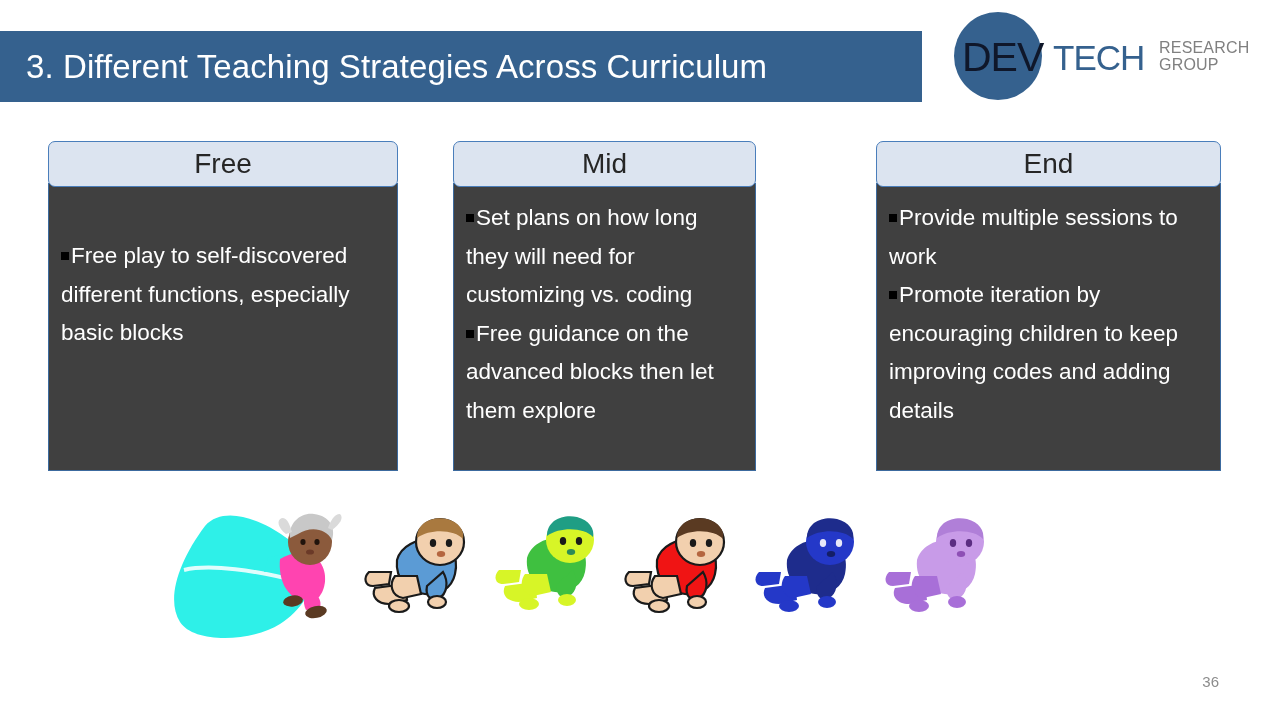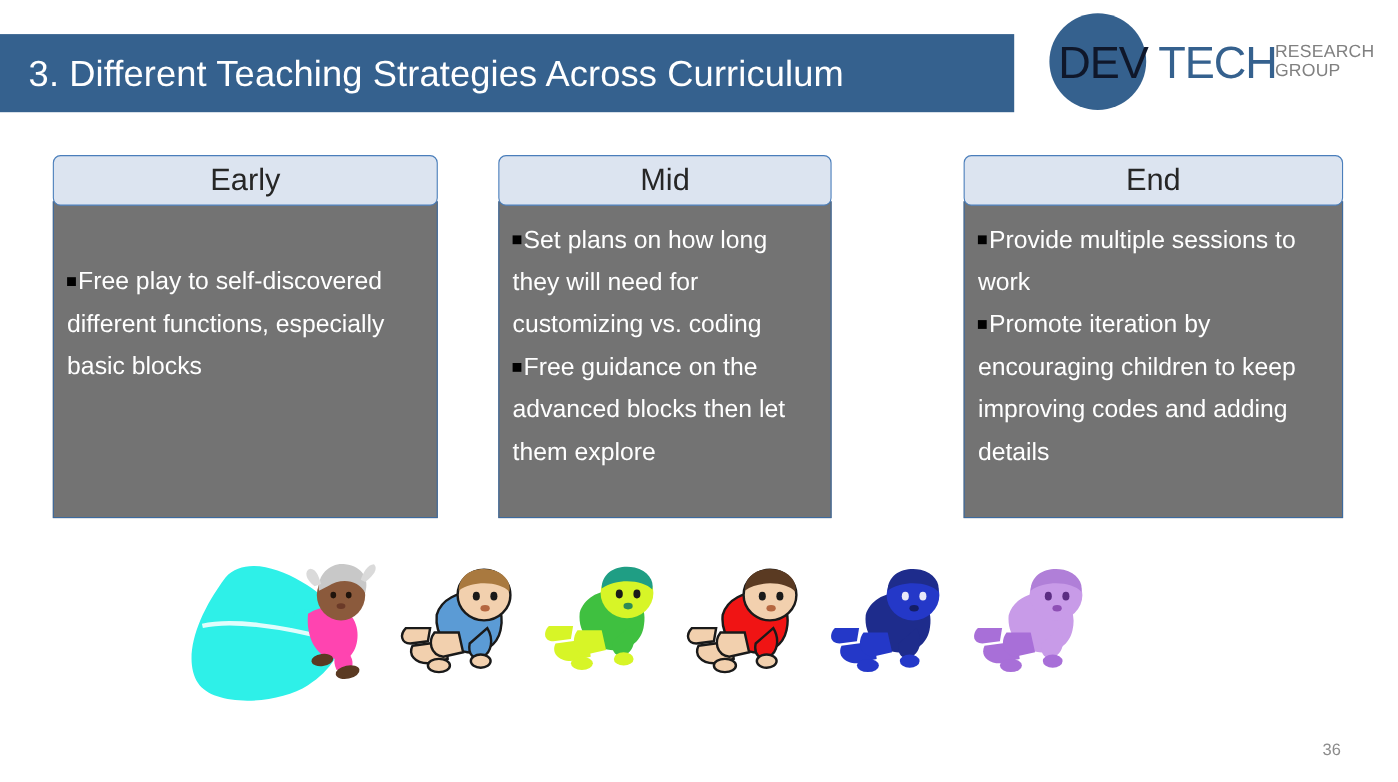--- a/index.html
+++ b/index.html
@@ -60,21 +60,21 @@
     font-size: 41px;
     font-weight: 400;
     color: #0f172a;
     letter-spacing: -1px;
     line-height: 41px;
   }
   #logo-tech {
     position: absolute;
     left: 103px;
     top: 29px;
-    font-size: 41px;
+    font-size: 35px;
     font-weight: 400;
     color: #35618E;
     letter-spacing: -1px;
     line-height: 41px;
   }
   #logo-sub {
     position: absolute;
     left: 209px;
     top: 31px;
     color: #808080;
@@ -101,21 +101,21 @@
     color: #262626;
     font-size: 28px;
     font-weight: 400;
     position: relative;
     z-index: 2;
   }
   .panel-body {
     box-sizing: border-box;
     margin-top: -4px;
     height: 288px;
-    background: #737373;
+    background: #404040;
     border: 1.5px solid #3C6A9E;
     color: #ffffff;
     font-size: 22.5px;
     line-height: 38.5px;
     padding: 0 10px 0 12px;
     overflow: hidden;
   }
   .panel-body.pad-top-lg { padding-top: 53px; }
   .panel-body.pad-top-sm { padding-top: 15px; }
 
@@ -165,21 +165,21 @@
   <div id="logo-circle"></div>
   <div id="logo-dev">DEV</div>
   <div id="logo-tech">TECH</div>
   <div id="logo-sub">
     <div>RESEARCH</div>
     <div>GROUP</div>
   </div>
 </div>
 
 <div class="panel" id="panel-early">
-  <div class="panel-head">Early</div>
+  <div class="panel-head">Free</div>
   <div class="panel-body pad-top-lg">
     <span class="bullet-line"><span class="sq"></span><span>Free play to self-discovered different functions, especially basic blocks</span></span>
   </div>
 </div>
 
 <div class="panel" id="panel-mid">
   <div class="panel-head">Mid</div>
   <div class="panel-body pad-top-sm">
     <span class="bullet-line"><span class="sq"></span><span>Set plans on how long they will need for customizing vs. coding</span></span>
     <span class="bullet-line"><span class="sq"></span><span>Free guidance on the advanced blocks then let them explore</span></span>

